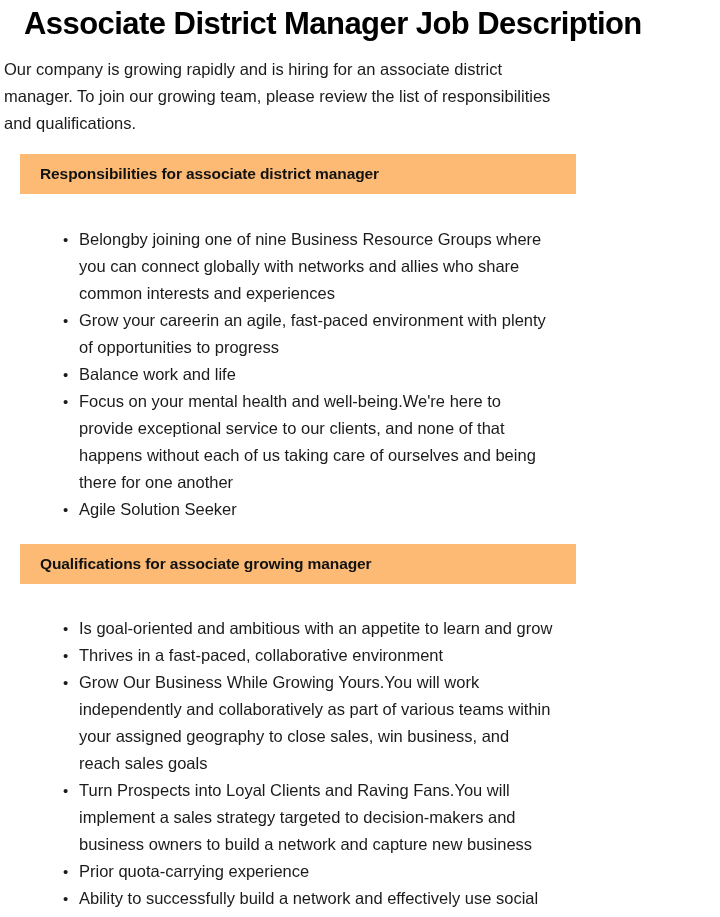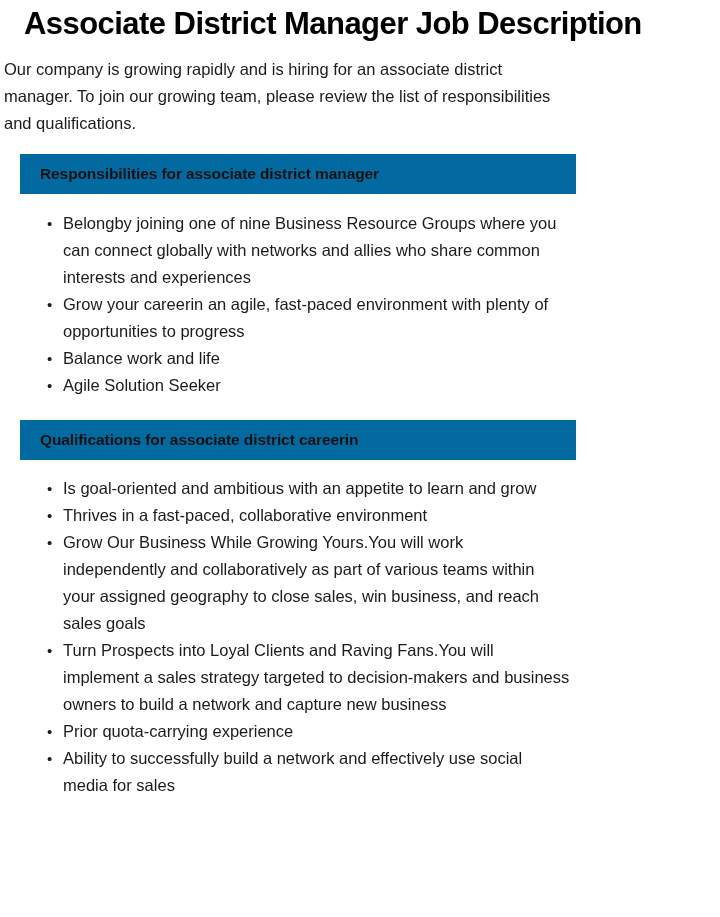--- a/index.html
+++ b/index.html
@@ -38,38 +38,38 @@
     color: #1b1b1b;
     margin: 0;
     padding: 14px 28px 0 4px;
   }
 
   .section {
     margin-top: 17px;
   }
 
   .section-header {
-    background: #0369a1;
+    background: #fdba74;
     margin: 0 20px;
     height: 40px;
     display: flex;
     align-items: center;
     padding: 0 20px;
   }
 
   .section-header-title {
     font-size: 15.5px;
     font-weight: bold;
     color: #121212;
     letter-spacing: -0.1px;
   }
 
   .bullet-list {
     list-style: none;
-    margin: 2px;
+    margin: 18px;
     padding: 14px 24px 0 45px;
   }
 
   .bullet-list li {
     position: relative;
     font-size: 16.5px;
     line-height: 27px;
     color: #1b1b1b;
     padding-left: 16px;
     margin-bottom: 0px;
@@ -98,27 +98,28 @@
   <p class="intro">Our company is growing rapidly and is hiring for an associate district manager. To join our growing team, please review the list of responsibilities and qualifications.</p>
 
   <section class="section sec-responsibilities">
     <div class="section-header">
       <span class="section-header-title">Responsibilities for associate district manager</span>
     </div>
     <ul class="bullet-list">
       <li>Belongby joining one of nine Business Resource Groups where you can connect globally with networks and allies who share common interests and experiences</li>
       <li>Grow your careerin an agile, fast-paced environment with plenty of opportunities to progress</li>
       <li>Balance work and life</li>
+      <li>Focus on your mental health and well-being.We're here to provide exceptional service to our clients, and none of that happens without each of us taking care of ourselves and being there for one another</li>
       <li>Agile Solution Seeker</li>
     </ul>
   </section>
 
   <section class="section sec-qualifications">
     <div class="section-header">
-      <span class="section-header-title">Qualifications for associate district careerin</span>
+      <span class="section-header-title">Qualifications for associate growing manager</span>
     </div>
     <ul class="bullet-list">
       <li>Is goal-oriented and ambitious with an appetite to learn and grow</li>
       <li>Thrives in a fast-paced, collaborative environment</li>
       <li>Grow Our Business While Growing Yours.You will work independently and collaboratively as part of various teams within your assigned geography to close sales, win business, and reach sales goals</li>
       <li>Turn Prospects into Loyal Clients and Raving Fans.You will implement a sales strategy targeted to decision-makers and business owners to build a network and capture new business</li>
       <li>Prior quota-carrying experience</li>
       <li>Ability to successfully build a network and effectively use social media for sales</li>
     </ul>
   </section>

